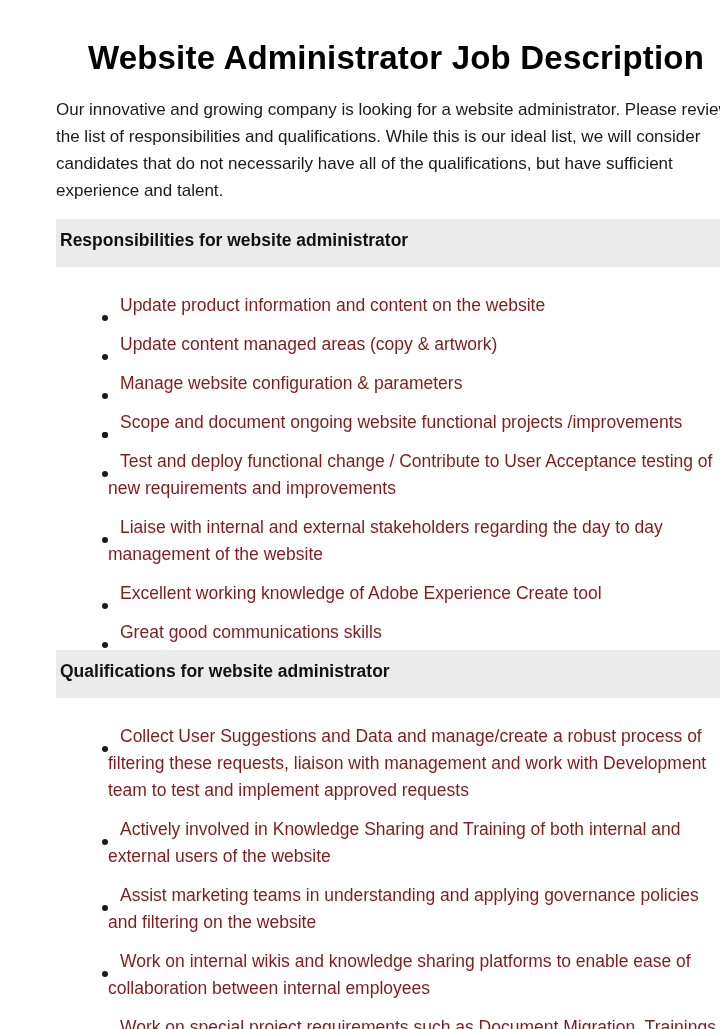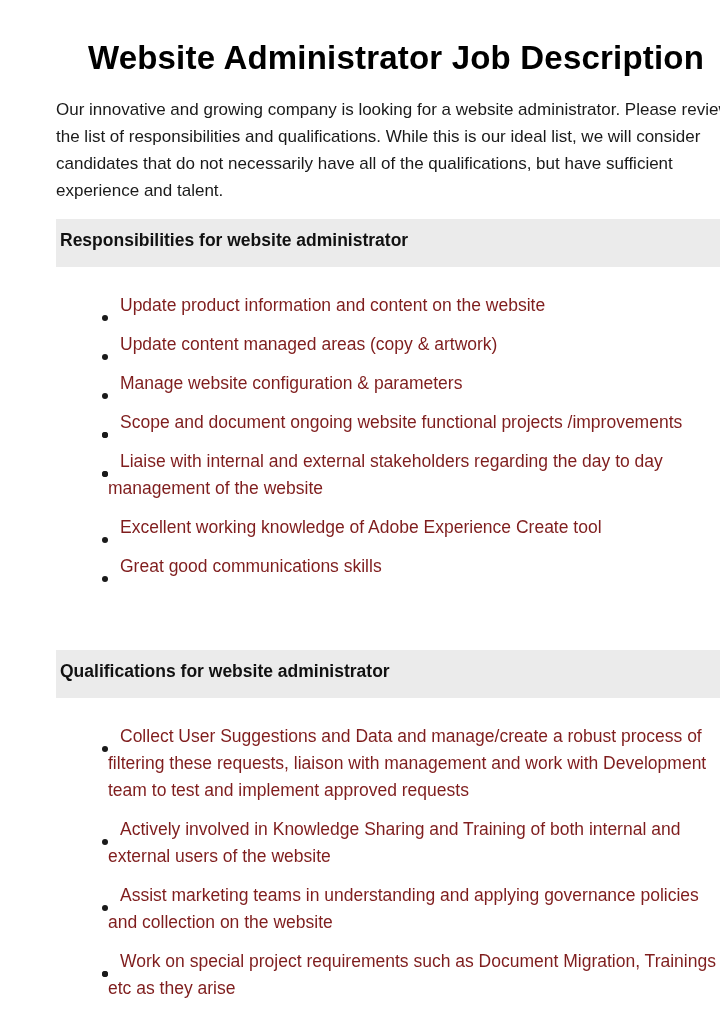--- a/index.html
+++ b/index.html
@@ -64,27 +64,27 @@
 <p class="intro">Our innovative and growing company is looking for a website administrator. Please review the list of responsibilities and qualifications. While this is our ideal list, we will consider candidates that do not necessarily have all of the qualifications, but have sufficient experience and talent.</p>
 
 <div class="section-header" style="top:183px;">Responsibilities for website administrator</div>
 
 <ul class="list" style="top:244px;">
   <li><span class="bullet"></span><span>Update product information and content on the website</span></li>
   <li><span class="bullet"></span><span>Update content managed areas (copy &amp; artwork)</span></li>
   <li><span class="bullet"></span><span>Manage website configuration &amp; parameters</span></li>
   <li><span class="bullet"></span></li>
   <li><span class="bullet"></span><span>Scope and document ongoing website functional projects /improvements</span></li>
-  <li><span class="bullet"></span></li>
+  <li><span class="bullet"></span><span>Test and deploy functional change / Contribute to User Acceptance testing of new requirements and improvements</span></li>
   <li><span class="bullet"></span><span>Liaise with internal and external stakeholders regarding the day to day management of the website</span></li>
   <li><span class="bullet"></span><span>Excellent working knowledge of Adobe Experience Create tool</span></li>
   <li><span class="bullet"></span><span>Great good communications skills</span></li>
 </ul>
 
 <div class="section-header" style="top:614px;">Qualifications for website administrator</div>
 
 <ul class="list" style="top:675px;">
   <li><span class="bullet"></span><span>Collect User Suggestions and Data and manage/create a robust process of filtering these requests, liaison with management and work with Development team to test and implement approved requests</span></li>
   <li><span class="bullet"></span><span>Actively involved in Knowledge Sharing and Training of both internal and external users of the website</span></li>
-  <li><span class="bullet"></span><span>Assist marketing teams in understanding and applying governance policies and collection on the website</span></li>
-  <li><span class="bullet"></span></li>
+  <li><span class="bullet"></span><span>Assist marketing teams in understanding and applying governance policies and filtering on the website</span></li>
+  <li><span class="bullet"></span><span>Work on internal wikis and knowledge sharing platforms to enable ease of collaboration between internal employees</span></li>
   <li><span class="bullet"></span><span>Work on special project requirements such as Document Migration, Trainings etc as they arise</span></li>
 </ul>
 
 </body></html>

